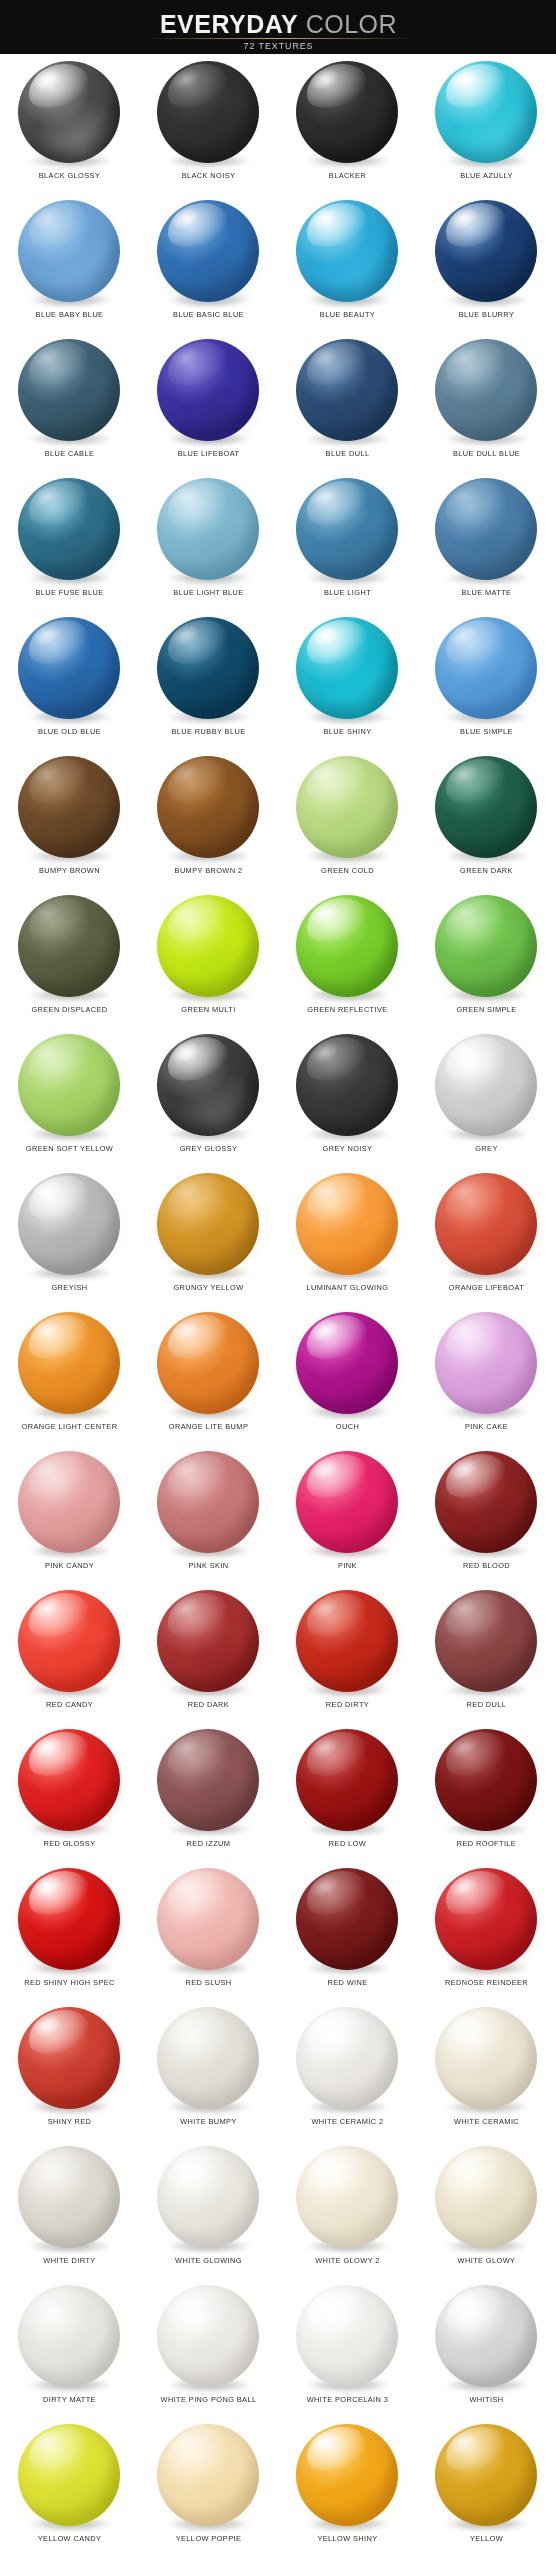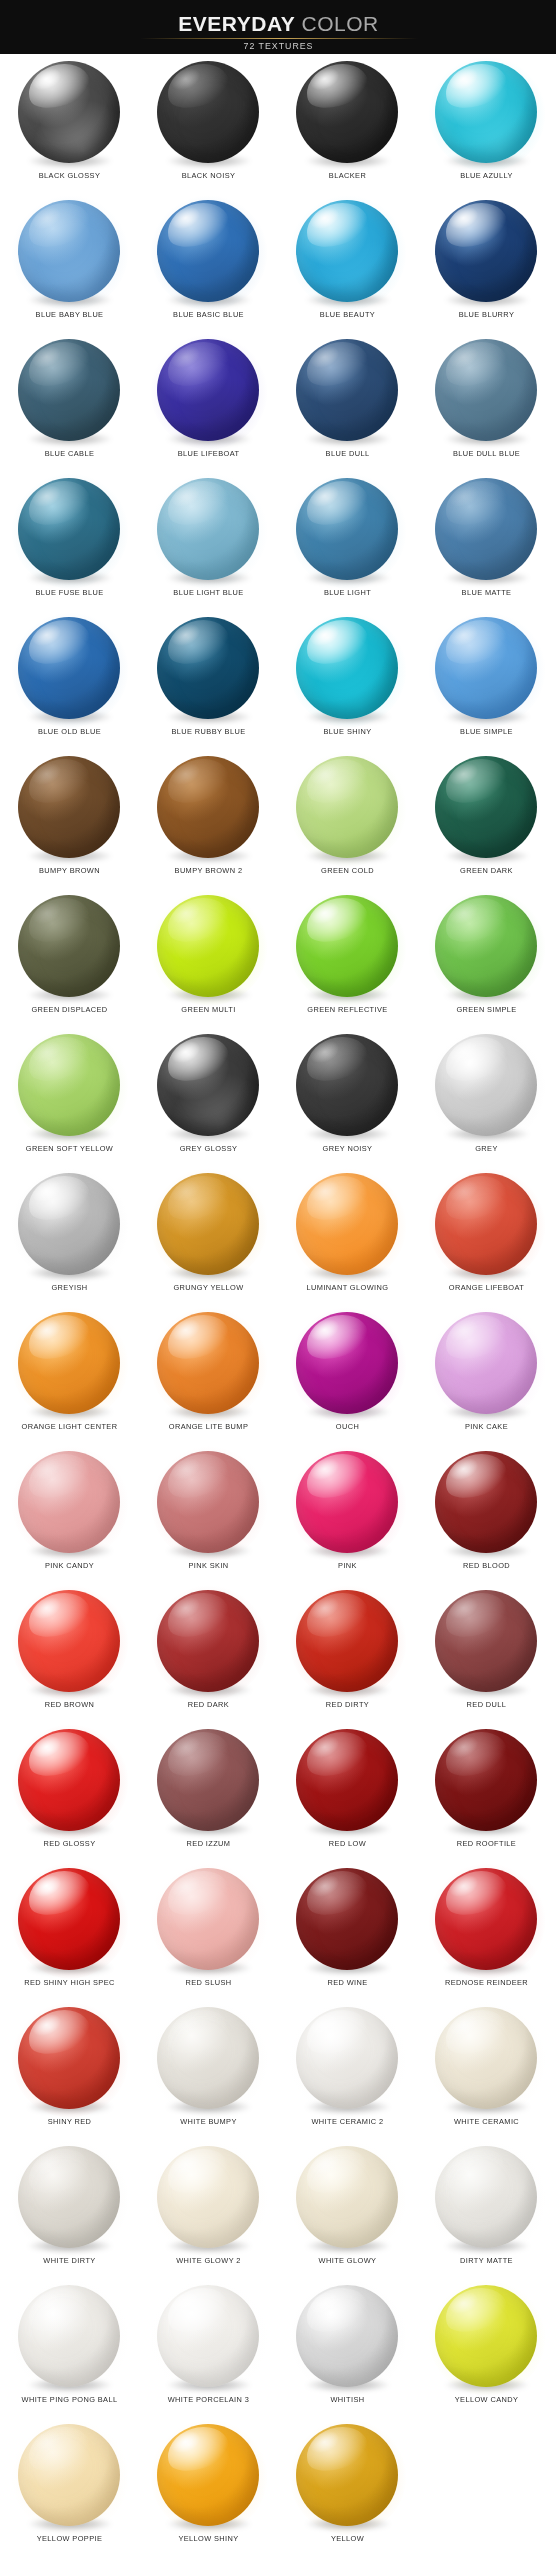--- a/index.html
+++ b/index.html
@@ -17,21 +17,21 @@
     height: 54px;
     background: #0d0d0d;
     position: relative;
     display: flex;
     flex-direction: column;
     align-items: center;
     justify-content: center;
     overflow: hidden;
   }
   .header-title {
-    font-size: 21px;
+    font-size: 25px;
     letter-spacing: 0.5px;
     line-height: 22px;
     white-space: nowrap;
     margin-top: 10px;
   }
   .header-title .t-bold {
     font-weight: bold;
     color: #f2f2f2;
   }
   .header-title .t-light {
@@ -677,21 +677,21 @@
     <div class="cell">
       <div class="sphere-wrap">
         <div class="glow" style="background: radial-gradient(circle at 50% 52%, rgba(249, 167, 158, 0.4) 36%, rgba(249, 167, 158, 0.133) 54%, rgba(255, 255, 255, 0) 70%);"></div>
         <div class="shadow"></div>
         <div class="sphere" style="background: radial-gradient(circle at 64% 88%, rgba(227, 58, 44, 0.8) 0%, rgba(0, 0, 0, 0) 46%), radial-gradient(circle at 34% 28%, rgb(255, 145, 134) 0%, rgb(239, 68, 54) 38%, rgb(239, 68, 54) 55%, rgb(176, 29, 18) 96%); box-shadow: rgba(176, 29, 18, 0.6) -6.5px -8.4px 16.7px inset, rgba(255, 145, 134, 0.267) 5.6px 6.5px 15px inset;">
           <div class="rim" style="background: radial-gradient(circle, rgba(255, 255, 255, 0) 70%, rgba(255, 145, 134, 0.2) 88%, rgba(255, 255, 255, 0) 100%);"></div>
           <div class="spec" style="background: radial-gradient(at 38% 34%, rgba(255, 255, 255, 0.714) 0%, rgba(255, 255, 255, 0.337) 42%, rgba(255, 255, 255, 0) 76%);"></div>
           <div class="spec-sm" style="background: radial-gradient(rgba(255, 255, 255, 0.75) 0%, rgba(255, 255, 255, 0) 70%);"></div>
         </div>
       </div>
-      <div class="label">RED BROWN</div>
+      <div class="label">RED CANDY</div>
     </div>
     <div class="cell">
       <div class="sphere-wrap">
         <div class="glow" style="background: radial-gradient(circle at 50% 52%, rgba(221, 171, 171, 0.4) 36%, rgba(221, 171, 171, 0.133) 54%, rgba(255, 255, 255, 0) 70%);"></div>
         <div class="shadow"></div>
         <div class="sphere" style="background: radial-gradient(circle at 64% 88%, rgba(142, 35, 35, 0.8) 0%, rgba(0, 0, 0, 0) 46%), radial-gradient(circle at 34% 28%, rgb(208, 117, 117) 0%, rgb(168, 48, 48) 38%, rgb(168, 48, 48) 55%, rgb(100, 19, 19) 96%); box-shadow: rgba(100, 19, 19, 0.6) -6.5px -8.4px 16.7px inset, rgba(208, 117, 117, 0.267) 5.6px 6.5px 15px inset;">
           <div class="rim" style="background: radial-gradient(circle, rgba(255, 255, 255, 0) 70%, rgba(208, 117, 117, 0.2) 88%, rgba(255, 255, 255, 0) 100%);"></div>
           <div class="spec" style="background: radial-gradient(at 38% 34%, rgba(255, 255, 255, 0.333) 0%, rgba(255, 255, 255, 0.157) 42%, rgba(255, 255, 255, 0) 76%);"></div>
           <div class="spec-sm" style="background: radial-gradient(rgba(255, 255, 255, 0.35) 0%, rgba(255, 255, 255, 0) 70%);"></div>
         </div>
@@ -868,20 +868,32 @@
         <div class="sphere" style="background: radial-gradient(circle at 64% 88%, rgba(212, 208, 199, 0.8) 0%, rgba(0, 0, 0, 0) 46%), radial-gradient(circle at 34% 28%, rgb(247, 245, 241) 0%, rgb(222, 218, 210) 38%, rgb(222, 218, 210) 55%, rgb(169, 165, 156) 96%); box-shadow: rgba(169, 165, 156, 0.6) -6.5px -8.4px 16.7px inset, rgba(247, 245, 241, 0.267) 5.6px 6.5px 15px inset;">
           <div class="rim" style="background: radial-gradient(circle, rgba(255, 255, 255, 0) 70%, rgba(247, 245, 241, 0.2) 88%, rgba(255, 255, 255, 0) 100%);"></div>
           <div class="spec" style="background: radial-gradient(at 38% 34%, rgba(255, 255, 255, 0.286) 0%, rgba(255, 255, 255, 0.133) 42%, rgba(255, 255, 255, 0) 76%);"></div>
           <div class="spec-sm" style="background: radial-gradient(rgba(255, 255, 255, 0.3) 0%, rgba(255, 255, 255, 0) 70%);"></div>
         </div>
       </div>
       <div class="label">WHITE DIRTY</div>
     </div>
     <div class="cell">
       <div class="sphere-wrap">
+        <div class="glow" style="background: radial-gradient(circle at 50% 52%, rgba(247, 246, 242, 0.4) 36%, rgba(247, 246, 242, 0.133) 54%, rgba(255, 255, 255, 0) 70%);"></div>
+        <div class="shadow"></div>
+        <div class="sphere" style="background: radial-gradient(circle at 64% 88%, rgba(225, 223, 216, 0.8) 0%, rgba(0, 0, 0, 0) 46%), radial-gradient(circle at 34% 28%, rgb(255, 255, 255) 0%, rgb(233, 231, 224) 38%, rgb(233, 231, 224) 55%, rgb(186, 184, 177) 96%); box-shadow: rgba(186, 184, 177, 0.6) -6.5px -8.4px 16.7px inset, rgba(255, 255, 255, 0.267) 5.6px 6.5px 15px inset;">
+          <div class="rim" style="background: radial-gradient(circle, rgba(255, 255, 255, 0) 70%, rgba(255, 255, 255, 0.2) 88%, rgba(255, 255, 255, 0) 100%);"></div>
+          <div class="spec" style="background: radial-gradient(at 38% 34%, rgba(255, 255, 255, 0.475) 0%, rgba(255, 255, 255, 0.224) 42%, rgba(255, 255, 255, 0) 76%);"></div>
+          <div class="spec-sm" style="background: radial-gradient(rgba(255, 255, 255, 0.5) 0%, rgba(255, 255, 255, 0) 70%);"></div>
+        </div>
+      </div>
+      <div class="label">WHITE GLOWING</div>
+    </div>
+    <div class="cell">
+      <div class="sphere-wrap">
         <div class="glow" style="background: radial-gradient(circle at 50% 52%, rgba(249, 244, 232, 0.4) 36%, rgba(249, 244, 232, 0.133) 54%, rgba(255, 255, 255, 0) 70%);"></div>
         <div class="shadow"></div>
         <div class="sphere" style="background: radial-gradient(circle at 64% 88%, rgba(232, 223, 202, 0.8) 0%, rgba(0, 0, 0, 0) 46%), radial-gradient(circle at 34% 28%, rgb(255, 253, 246) 0%, rgb(240, 232, 213) 38%, rgb(240, 232, 213) 55%, rgb(196, 187, 166) 96%); box-shadow: rgba(196, 187, 166, 0.6) -6.5px -8.4px 16.7px inset, rgba(255, 253, 246, 0.267) 5.6px 6.5px 15px inset;">
           <div class="rim" style="background: radial-gradient(circle, rgba(255, 255, 255, 0) 70%, rgba(255, 253, 246, 0.2) 88%, rgba(255, 255, 255, 0) 100%);"></div>
           <div class="spec" style="background: radial-gradient(at 38% 34%, rgba(255, 255, 255, 0.57) 0%, rgba(255, 255, 255, 0.27) 42%, rgba(255, 255, 255, 0) 76%);"></div>
           <div class="spec-sm" style="background: radial-gradient(rgba(255, 255, 255, 0.6) 0%, rgba(255, 255, 255, 0) 70%);"></div>
         </div>
       </div>
       <div class="label">WHITE GLOWY 2</div>
     </div>

